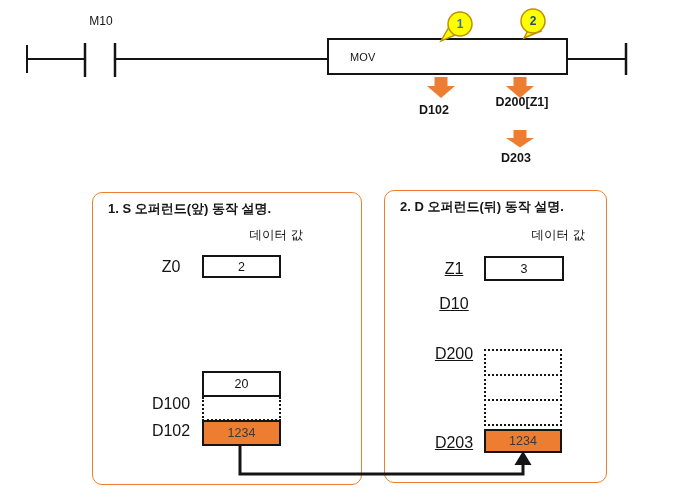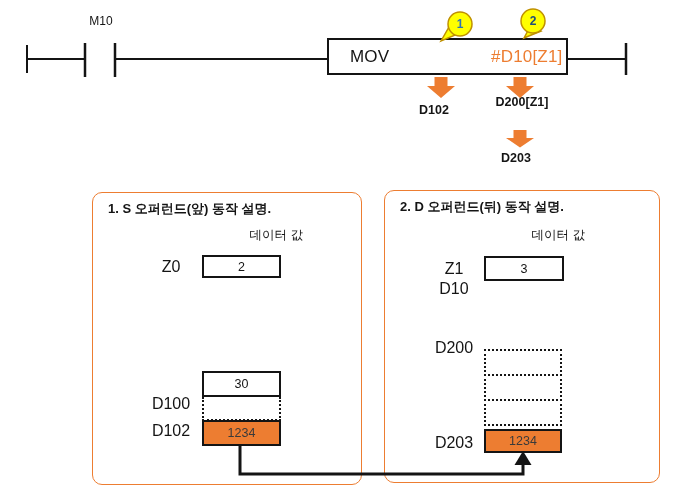--- a/index.html
+++ b/index.html
@@ -5,112 +5,111 @@
   html,body{margin:0;padding:0;background:#fff;}
   #stage{position:relative;width:673px;height:501px;background:#ffffff;overflow:hidden;
          font-family:"Liberation Sans","DejaVu Sans",sans-serif;color:#141414;}
   .abs{position:absolute;}
   svg.layer{position:absolute;left:0;top:0;z-index:5;pointer-events:none;}
 
   
   .mov-box{left:327px;top:38px;width:241px;height:37px;border:2px solid #141414;
            background:#fff;box-sizing:border-box;z-index:2;}
   .mov-box span{position:absolute;top:0;height:100%;display:flex;align-items:center;
-                font-size:17px;letter-spacing:.2px;}
+                font-size:11px;letter-spacing:.2px;}
   .op-mov{left:21px;}
   .op-s{left:79px;}
   .op-d{left:162px;color:#ED7D31;}
 
   .m10{left:84px;top:14px;width:34px;text-align:center;font-size:12px;z-index:2;}
 
   .callout-num{width:24px;height:24px;line-height:24px;text-align:center;
                font-size:12px;font-weight:bold;z-index:6;}
   .c1{left:448px;top:12px;color:#2E74B5;}
   .c2{left:521px;top:9px;color:#1F4E79;}
 
   .flow-label{font-weight:bold;font-size:12.5px;text-align:center;z-index:2;}
   .lab-d102{left:404px;top:103px;width:60px;}
   .lab-d200{left:482px;top:95px;width:80px;}
   .lab-d203{left:486px;top:151px;width:60px;}
 
   
   .panel{border:1.5px solid #ED7D31;border-radius:10px;background:#fff;
          box-sizing:border-box;z-index:1;}
   .panel1{left:92px;top:192px;width:270px;height:293px;}
-  .panel2{left:384px;top:190px;width:276px;height:293px;}
+  .panel2{left:384px;top:190px;width:223px;height:293px;}
   .panel-title{left:15px;top:7px;font-size:13px;font-weight:bold;white-space:nowrap;}
   .col-header{top:34px;width:122px;text-align:right;font-size:12.5px;}
   .p1 .col-header{left:88px;}
   .p2 .col-header{left:78px;top:36px;}
 
   .row-label{width:80px;text-align:center;font-size:16px;height:15px;line-height:15px;}
   .p1 .row-label{left:38px;}
-  .p2 .row-label{left:29px;}
+  .p2 .row-label{left:29px;text-decoration:underline;}
 
   .cell{box-sizing:border-box;border:2px solid #141414;background:#fff;
         display:flex;align-items:center;justify-content:center;font-size:12.5px;}
   .cell.dotted{border:2px dotted #141414;border-top:none;background:#fff;}
   .cell.hl{background:#ED7D31;color:#3a3a3a;}
   .stack-cell{box-sizing:border-box;border:2px dotted #141414;background:#fff;
               width:78px;height:27px;}
   .stack-cell + .stack-cell{margin-top:-2px;}
 </style>
 </head>
 <body>
 
 <div id="stage">
 
   <div class="abs m10">M10</div>
 
   <div class="abs mov-box">
     <span class="op-mov">MOV</span>
-    <span class="op-d">#D10[Z1]</span>
   </div>
 
   <div class="abs callout-num c1">1</div>
   <div class="abs callout-num c2">2</div>
 
   <div class="abs flow-label lab-d102">D102</div>
   <div class="abs flow-label lab-d200">D200[Z1]</div>
   <div class="abs flow-label lab-d203">D203</div>
 
   <div class="abs panel panel1 p1">
     <div class="abs panel-title">1. S 오퍼런드(앞) 동작 설명.</div>
     <div class="abs col-header">데이터 값</div>
 
     <div class="abs row-label" style="top:66px;">Z0</div>
     <div class="abs cell" style="left:109px;top:62px;width:79px;height:23px;">
       <span>2</span>
     </div>
 
     <div class="abs row-label" style="top:203px;">D100</div>
     <div class="abs cell" style="left:109px;top:178px;width:79px;height:26px;">
-      <span>30</span>
+      <span>20</span>
     </div>
 
     <div class="abs cell dotted" style="left:109px;top:204px;width:79px;height:24px;"></div>
 
     <div class="abs row-label" style="top:230px;">D102</div>
     <div class="abs cell hl" style="left:109px;top:227px;width:79px;height:26px;">
       <span>1234</span>
     </div>
   </div>
 
   <div class="abs panel panel2 p2">
     <div class="abs panel-title">2. D 오퍼런드(뒤) 동작 설명.</div>
     <div class="abs col-header">데이터 값</div>
 
     <div class="abs row-label" style="top:70px;">Z1</div>
     <div class="abs cell" style="left:99px;top:65px;width:80px;height:25px;">
       <span>3</span>
     </div>
 
-    <div class="abs row-label" style="top:90px;">D10</div>
+    <div class="abs row-label" style="top:105px;">D10</div>
 
-    <div class="abs row-label" style="top:149px;">D200</div>
+    <div class="abs row-label" style="top:155px;">D200</div>
     <div class="abs" style="left:99px;top:158px;">
       <div class="stack-cell"></div>
       <div class="stack-cell"></div>
       <div class="stack-cell"></div>
     </div>
 
     <div class="abs row-label" style="top:244px;">D203</div>
     <div class="abs cell hl" style="left:99px;top:238px;width:78px;height:24px;">
       <span>1234</span>
     </div>

